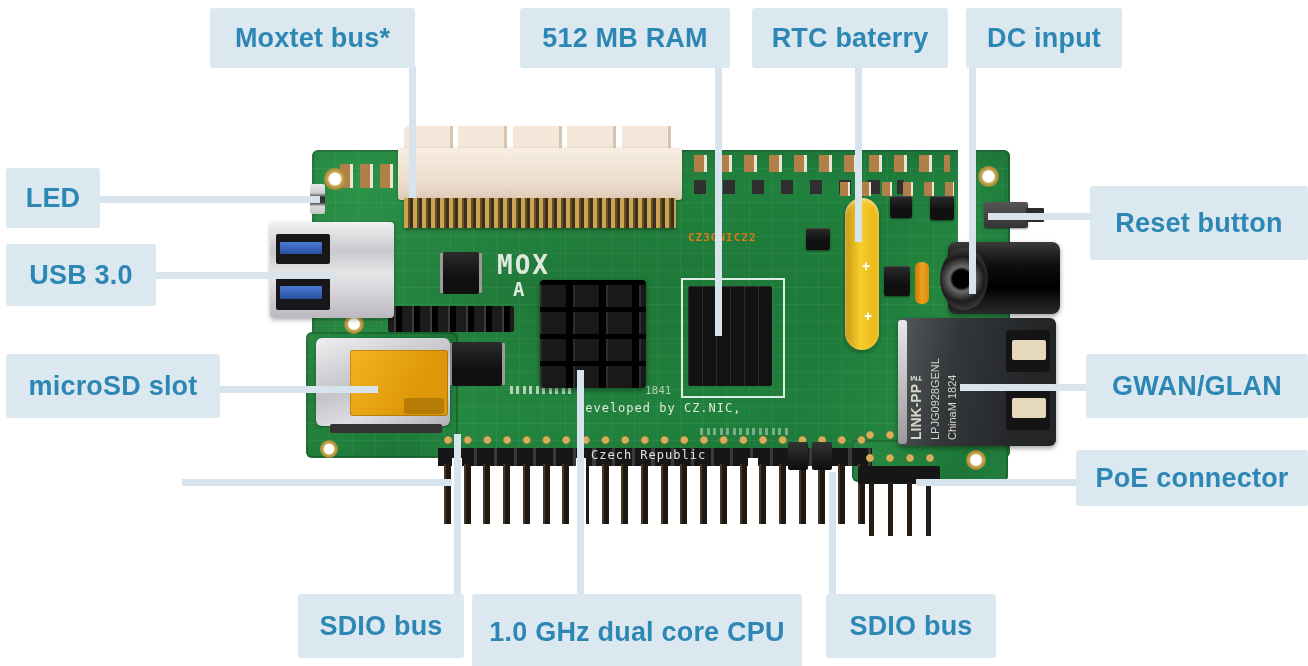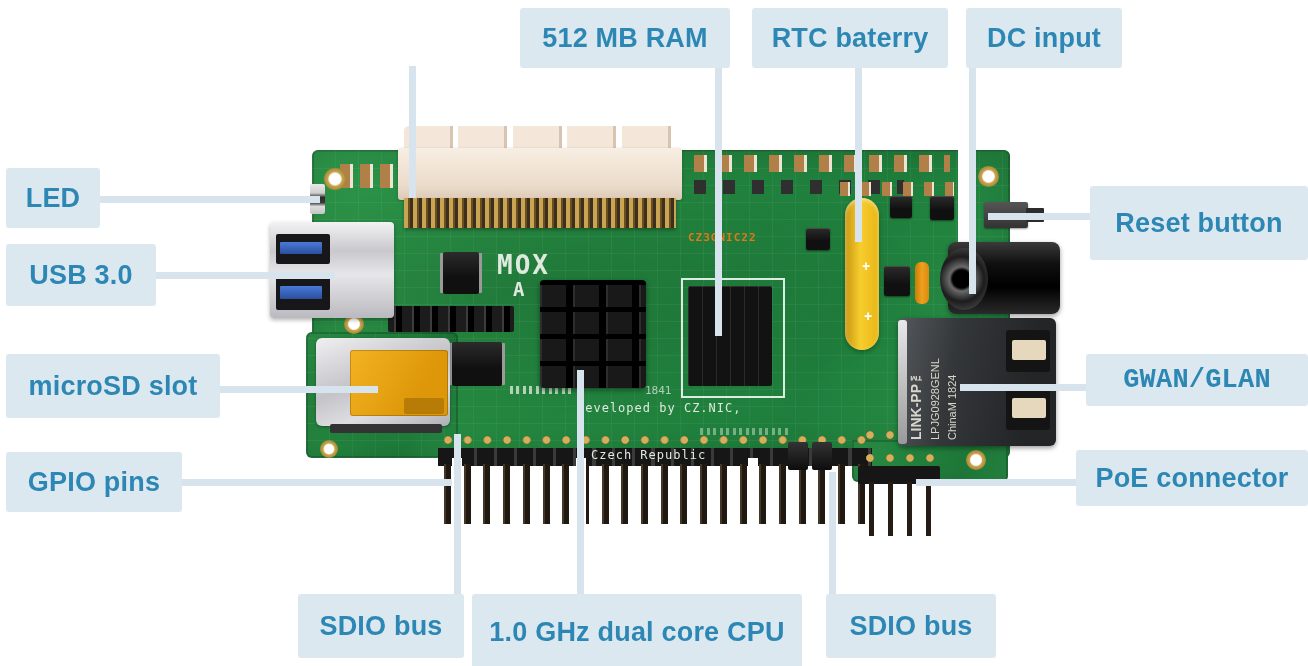--- a/index.html
+++ b/index.html
@@ -216,27 +216,27 @@
   <div class="leader h" style="left:156px;top:272px;width:179px;"></div>
   <div class="leader h" style="left:220px;top:386px;width:158px;"></div>
   <div class="leader h" style="left:182px;top:479px;width:270px;"></div>
   <div class="leader h" style="left:988px;top:213px;width:102px;"></div>
   <div class="leader h" style="left:960px;top:384px;width:126px;"></div>
   <div class="leader h" style="left:916px;top:479px;width:160px;"></div>
   <div class="leader v" style="left:454px;top:434px;height:160px;"></div>
   <div class="leader v" style="left:577px;top:370px;height:224px;"></div>
   <div class="leader v" style="left:829px;top:472px;height:122px;"></div>
 
+  <div class="lbl" style="left:210px;top:8px;width:205px;height:60px;">Moxtet bus*</div>
   <div class="lbl" style="left:520px;top:8px;width:210px;height:60px;">512 MB RAM</div>
   <div class="lbl" style="left:752px;top:8px;width:196px;height:60px;">RTC baterry</div>
   <div class="lbl" style="left:6px;top:168px;width:94px;height:60px;">LED</div>
   <div class="lbl" style="left:966px;top:8px;width:156px;height:60px;">DC input</div>
   <div class="lbl" style="left:6px;top:244px;width:150px;height:62px;">USB 3.0</div>
   <div class="lbl" style="left:6px;top:354px;width:214px;height:64px;">microSD slot</div>
-  <div class="lbl" style="left:6px;top:452px;width:176px;height:60px;">GPIO pins</div>
   <div class="lbl" style="left:1090px;top:186px;width:218px;height:74px;">Reset button</div>
-  <div class="lbl" style="left:1086px;top:354px;width:222px;height:52px;font-family:Liberation Mono, monospace;">GWAN/GLAN</div>
+  <div class="lbl" style="left:1086px;top:354px;width:222px;height:64px;">GWAN/GLAN</div>
   <div class="lbl" style="left:1076px;top:450px;width:232px;height:56px;">PoE connector</div>
   <div class="lbl" style="left:298px;top:594px;width:166px;height:64px;">SDIO bus</div>
   <div class="lbl" style="left:472px;top:594px;width:330px;height:76px;">1.0 GHz dual core CPU</div>
   <div class="lbl" style="left:826px;top:594px;width:170px;height:64px;">SDIO bus</div>
 
 </div>
 
 </body></html>

